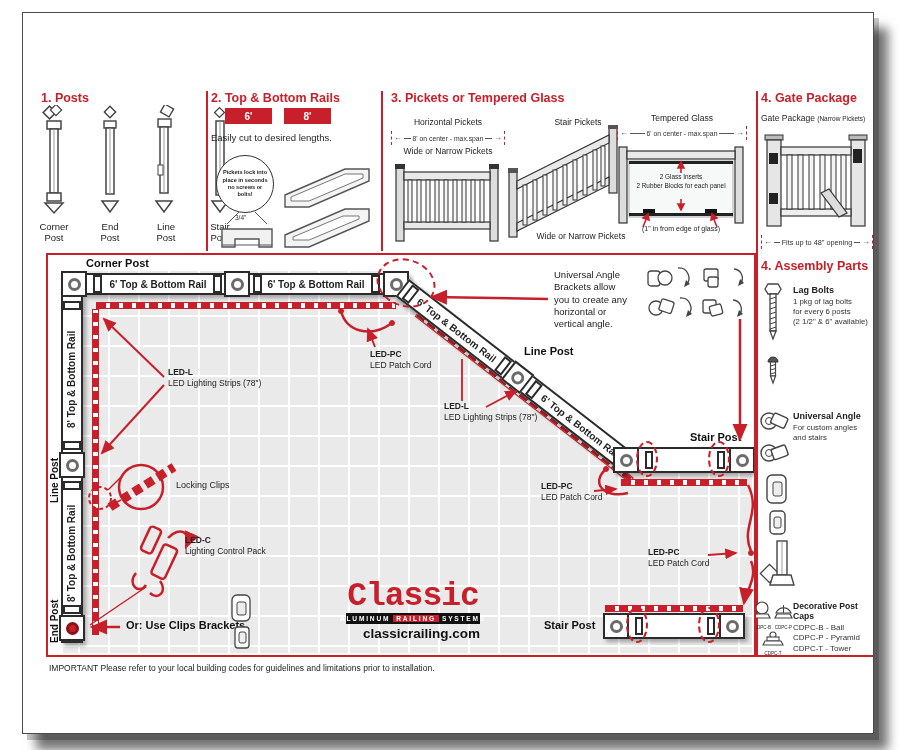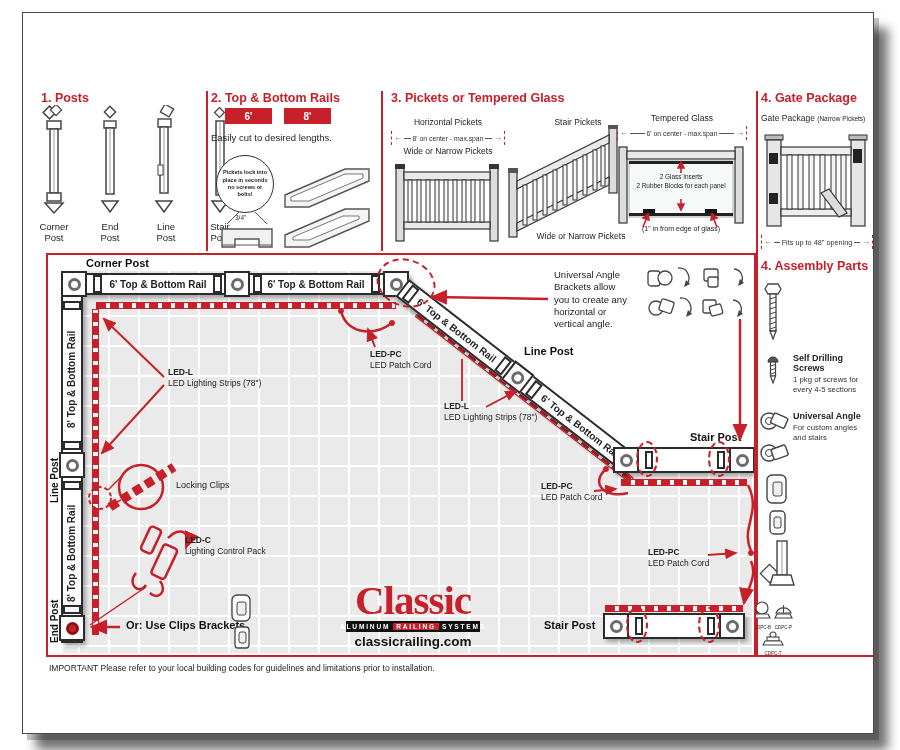--- a/index.html
+++ b/index.html
@@ -39,24 +39,24 @@
   .coupler{position:absolute;background:#fff;border:2px solid var(--ink);}
   .rail-text{position:absolute;font-size:10px;font-weight:bold;white-space:nowrap;text-align:center;top:4px;}
   .vtext{writing-mode:vertical-rl;transform:rotate(180deg);white-space:nowrap;font-weight:bold;}
   .led{position:absolute;height:7px;border:1px solid var(--red);background:repeating-linear-gradient(90deg,var(--red) 0 9px,#fff 9px 13px);}
   .led.vert{width:7px;background:repeating-linear-gradient(0deg,var(--red) 0 9px,#fff 9px 13px);}
   .dash-ell{position:absolute;border:2px dashed var(--red);border-radius:50%;}
   .dg-label{position:absolute;font-weight:bold;font-size:11px;color:#111;white-space:nowrap;}
   .led-label{position:absolute;font-size:8.5px;color:#222;line-height:1.35;white-space:pre-line;}
   .led-label b{font-size:8.5px;}
   #logo{position:absolute;left:298px;top:326px;width:134px;text-align:center;}
-  #logo .name{font-family:Liberation Serif, serif;font-weight:bold;font-size:41px;line-height:.95;color:var(--red);letter-spacing:-1px;}
+  #logo .name{font-family:Liberation Mono, monospace;font-weight:bold;font-size:33px;line-height:.95;color:var(--red);letter-spacing:-1px;}
   #logo .bar{display:flex;justify-content:center;align-items:center;gap:3px;background:#111;color:#fff;font-size:6.6px;font-weight:bold;letter-spacing:1.8px;padding:2px 3px;margin-top:1px;}
   #logo .bar .mid{background:var(--red);padding:0 3px;}
-  #logo .site{font-size:13.5px;font-weight:bold;color:#111;margin-top:2px;}
+  #logo .site{font-size:13.5px;font-weight:bold;color:#111;margin-top:2px;text-align:right;}
   .note-important{position:absolute;left:26px;top:650px;font-size:8.5px;color:#222;}
   .post-label{font-size:9.5px;text-align:center;line-height:1.2;color:#222;}
 </style>
 </head>
 <body>
 
 <div id="page">
 
 
   <div class="vline" style="left:183px;top:78px;height:160px;"></div>
@@ -270,36 +270,37 @@
         <line x1="7" y1="16" x2="13" y2="14"></line>
         <line x1="7" y1="21" x2="13" y2="19"></line>
         <line x1="7" y1="26" x2="13" y2="24"></line>
         <line x1="7" y1="31" x2="13" y2="29"></line>
         <line x1="7" y1="36" x2="13" y2="34"></line>
         <line x1="7" y1="41" x2="13" y2="39"></line>
         <line x1="7" y1="46" x2="13" y2="44"></line>
       </g>
     <polygon points="7,48 13,48 10,56" fill="#fff" stroke="#444" stroke-width="1.3"></polygon>
   </svg>
+  <div class="abs" style="left:770px;top:272px;width:84px;">
+    <div class="as-name">Lag Bolts</div>
+    <div class="as-desc pre">1 pkg of lag bolts
+for every 6 posts
+(2 1/2" &amp; 6" available)</div>
+  </div>
 
   <svg class="abs" style="left:742px;top:342px;" width="16" height="30" viewBox="0 0 16 30">
     <path d="M3 7 a5 5 0 0 1 10 0 z" fill="#555" stroke="#333" stroke-width="1"></path>
     <rect x="5.5" y="7" width="5" height="14" fill="#fff" stroke="#444" stroke-width="1.2"></rect>
     <g stroke="#444" stroke-width="1">
         <line x1="5.5" y1="11" x2="10.5" y2="9.5"></line>
         <line x1="5.5" y1="15" x2="10.5" y2="13.5"></line>
         <line x1="5.5" y1="19" x2="10.5" y2="17.5"></line>
       </g>
     <polygon points="5.5,21 10.5,21 8,28" fill="#fff" stroke="#444" stroke-width="1.2"></polygon>
   </svg>
-  <div class="abs" style="left:770px;top:340px;width:84px;">
-    <div class="as-name">Self Drilling Screws</div>
-    <div class="as-desc pre">1 pkg of screws for
-every 4-5 sections</div>
-  </div>
 
   <svg class="abs" style="left:736px;top:396px;" width="32" height="60" viewBox="0 0 32 60">
     <circle cx="10" cy="12" r="8" fill="#fff" stroke="#444" stroke-width="1.4"></circle>
     <circle cx="10" cy="12" r="3.5" fill="#fff" stroke="#444" stroke-width="1"></circle>
     <rect x="13" y="6" width="15" height="11" rx="2" transform="rotate(24 20 11)" fill="#fff" stroke="#444" stroke-width="1.4"></rect>
     <circle cx="10" cy="44" r="8" fill="#fff" stroke="#444" stroke-width="1.4"></circle>
     <circle cx="10" cy="44" r="3.5" fill="#fff" stroke="#444" stroke-width="1"></circle>
     <rect x="13" y="38" width="15" height="11" rx="2" transform="rotate(-20 20 43)" fill="#fff" stroke="#444" stroke-width="1.4"></rect>
   </svg>
   <div class="abs" style="left:770px;top:398px;width:84px;">
@@ -341,20 +342,26 @@
       </div>
     </div>
     <div class="center" style="margin-top:1px;">
       <svg width="22" height="16" viewBox="0 0 22 16">
         <circle cx="11" cy="4" r="3" fill="#fff" stroke="#444" stroke-width="1.1"></circle>
         <rect x="5" y="6" width="12" height="4" fill="#fff" stroke="#444" stroke-width="1.1"></rect>
         <polygon points="3,10 19,10 21,14 1,14" fill="#fff" stroke="#444" stroke-width="1.1"></polygon>
       </svg>
       <div style="font-size:4.5px;">CDPC-T</div>
     </div>
+  </div>
+  <div class="abs" style="left:770px;top:588px;width:84px;">
+    <div class="as-name" style="font-size:8.6px;">Decorative Post Caps</div>
+    <div class="as-desc pre" style="font-size:8px;">CDPC-B - Ball
+CDPC-P - Pyramid
+CDPC-T - Tower</div>
   </div>
 
   <div id="diagram">
     <div id="deck"></div>
 
     <div class="led" style="left:48px;top:47px;width:300px;"></div>
     <div class="led vert" style="left:44px;top:54px;height:326px;"></div>
     <div class="led" style="left:371px;top:56px;width:272px;transform:rotate(37.8deg);transform-origin:0 0;"></div>
     <div class="led" style="left:573px;top:224px;width:126px;"></div>
     <div class="led" style="left:557px;top:350px;width:138px;"></div>

